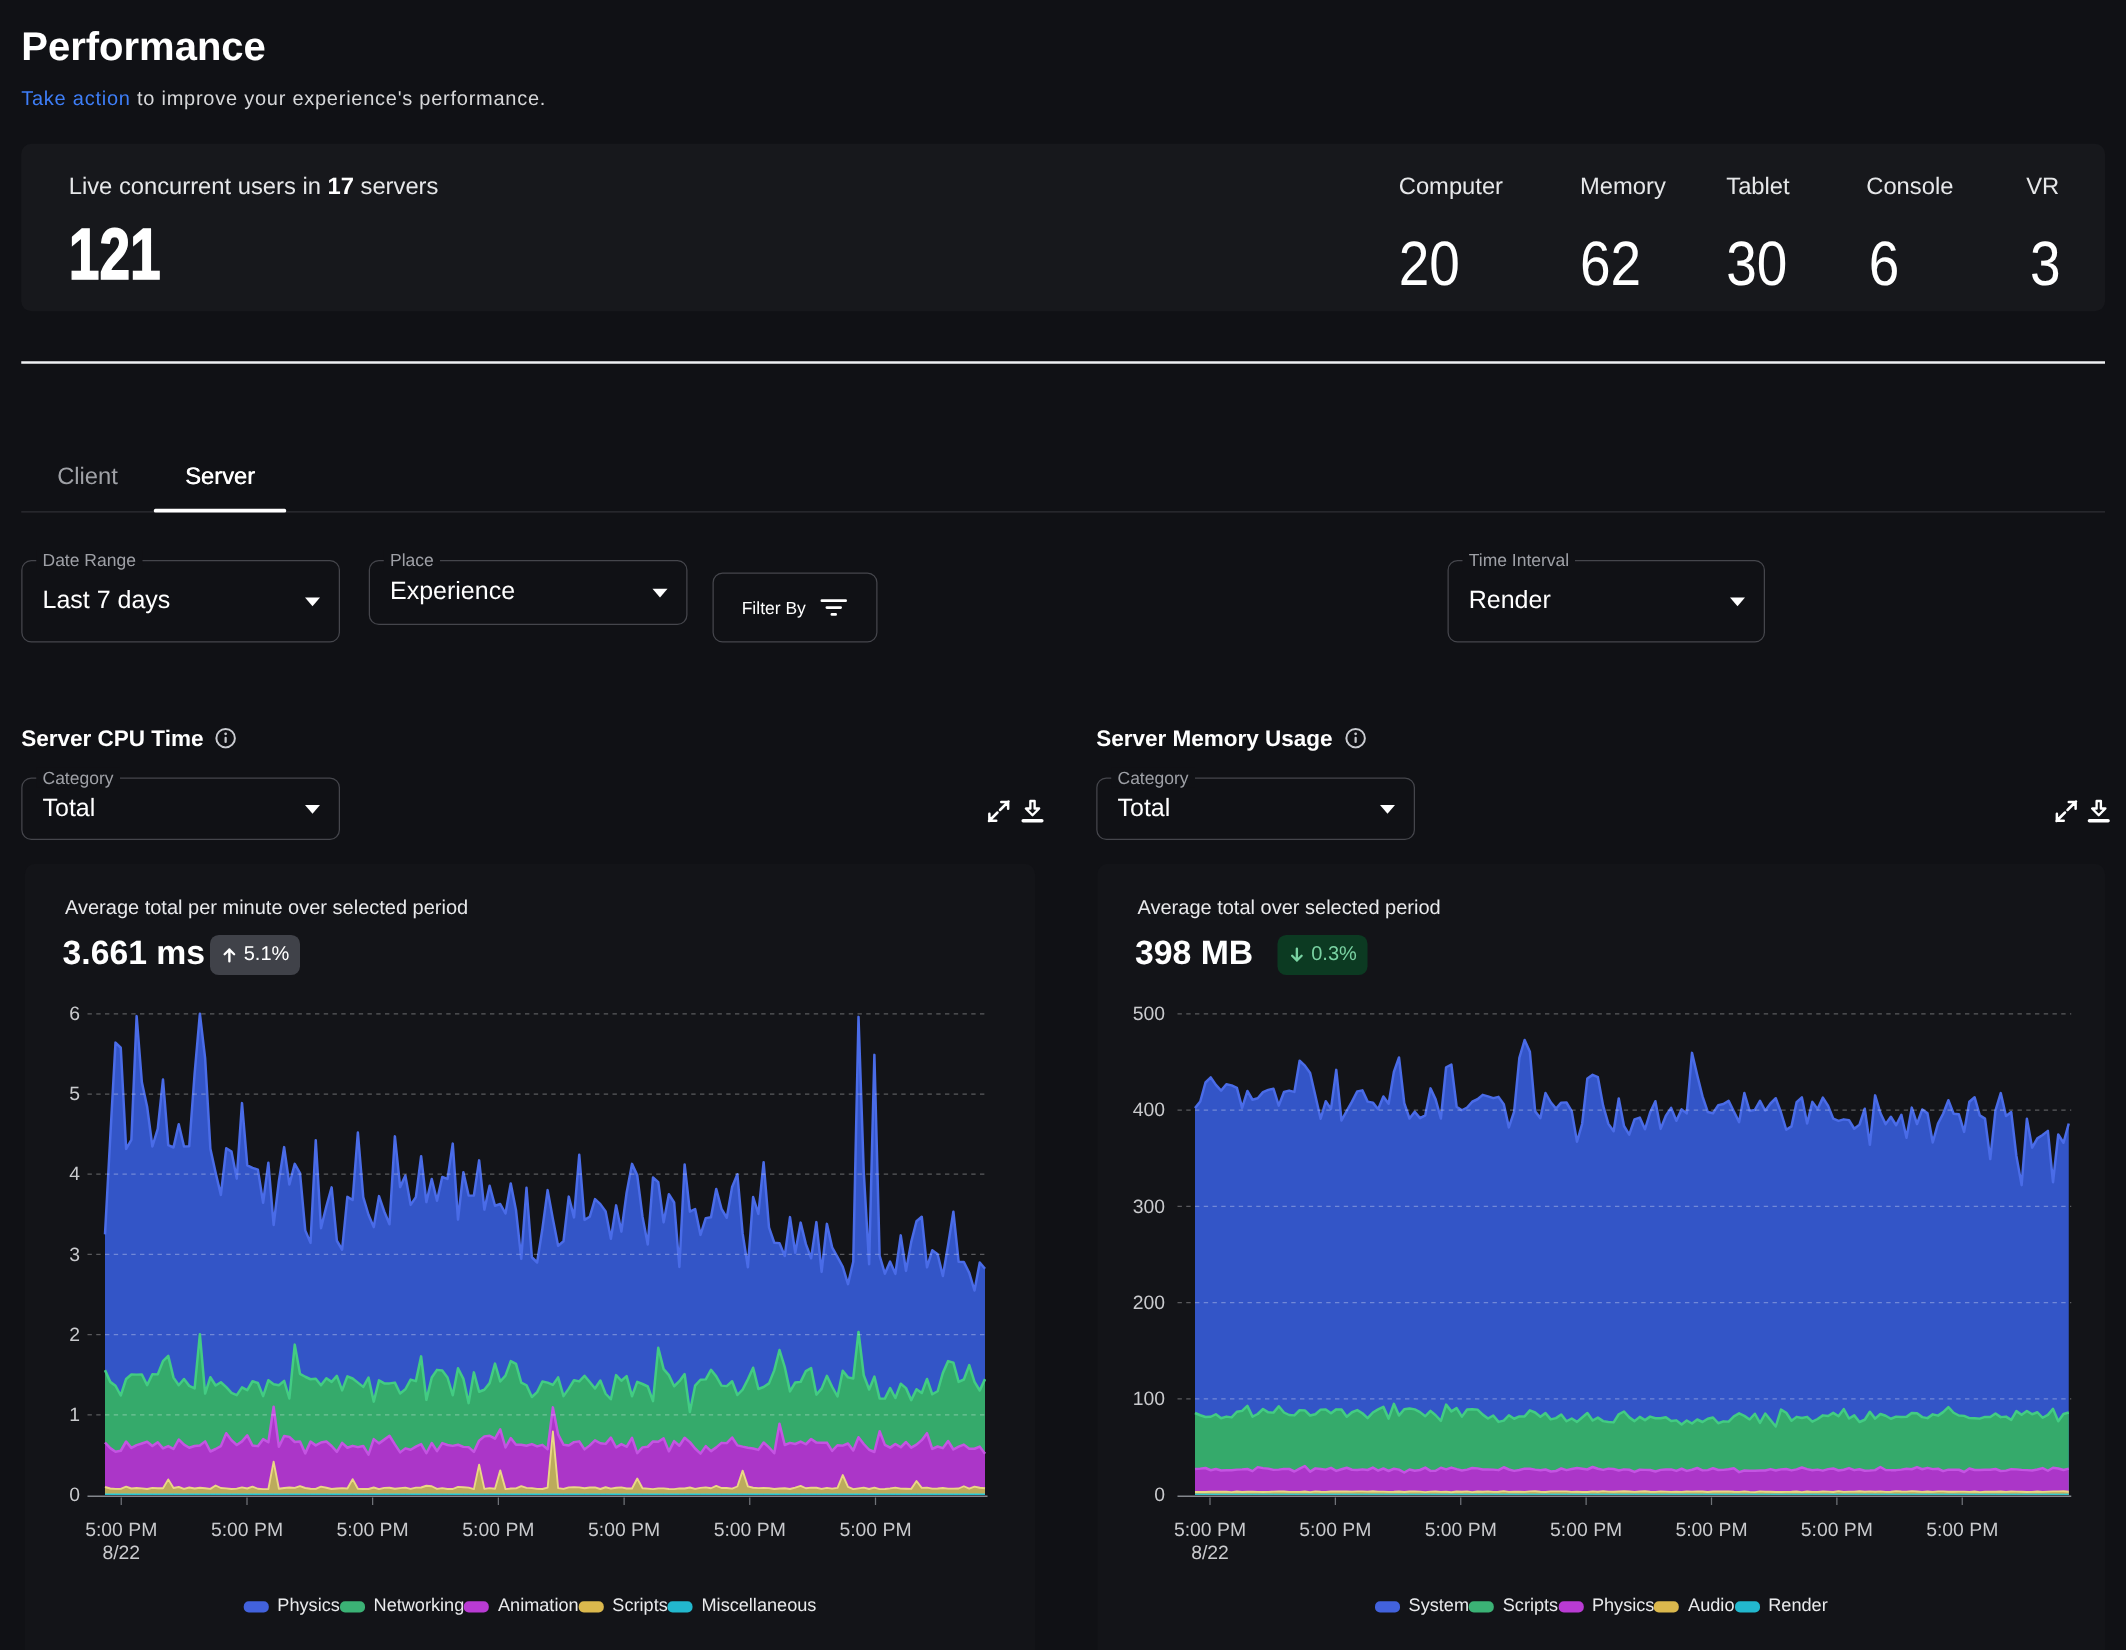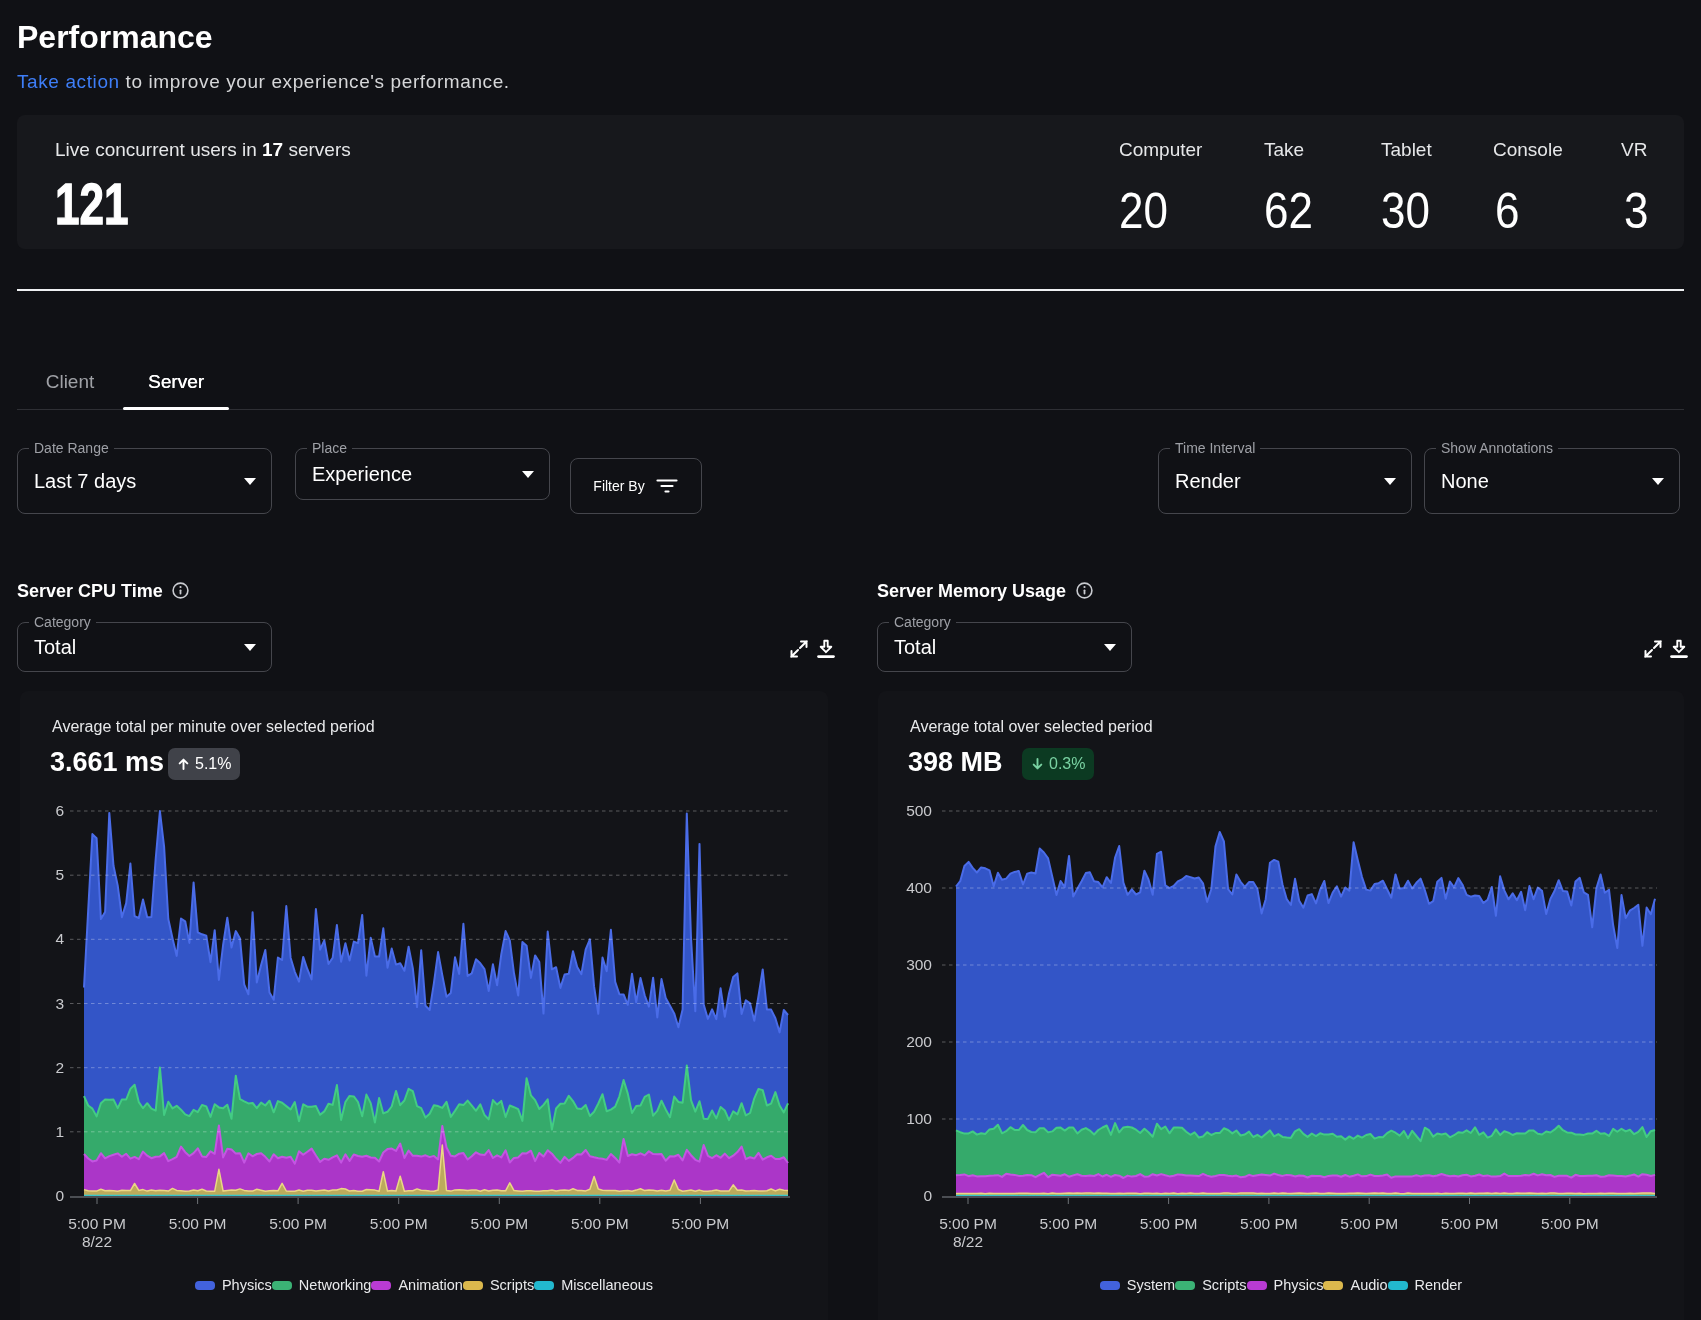--- a/index.html
+++ b/index.html
@@ -1,19 +1,19 @@
 <!DOCTYPE html>
 <html><head><meta charset="utf-8"><style>
 * { margin:0; padding:0; box-sizing:border-box; }
 html,body { background:#101115; }
 body { font-family:"Liberation Sans", sans-serif; color:#fff; }
 .page { position:relative; width:1701px; height:1320px; overflow:hidden; background:#101115; }
 .abs { position:absolute; }
 h1 { position:absolute; left:17px; top:19px; font-size:32px; font-weight:700; }
-.sub { position:absolute; left:17px; top:71px; font-size:19px; letter-spacing:0.6px; color:#d6d7d9; }
+.sub { position:absolute; left:17px; top:71px; font-size:16px; letter-spacing:0.6px; color:#d6d7d9; }
 .sub a { color:#3e7ef7; text-decoration:none; }
 .statpanel { position:absolute; left:17px; top:115px; width:1667px; height:134px; background:#17181c; border-radius:8px; }
 .lcu { position:absolute; left:38px; top:24px; font-size:19px; color:#e6e7e9; font-weight:400; }
 .lcu b { font-weight:700; color:#fff; }
 .bignum { position:absolute; left:38px; top:59px; font-size:58px; font-weight:700; color:#fff; -webkit-text-stroke:1.3px #fff; transform:scaleX(0.76); transform-origin:0 0; line-height:1.05; }
 .collab { position:absolute; top:24px; font-size:19px; color:#e6e7e9; white-space:nowrap; }
 .colnum { position:absolute; top:71px; font-size:50px; font-weight:400; color:#fff; transform:scaleX(0.88); transform-origin:0 0; line-height:1.0; }
 .divider { position:absolute; left:17px; top:289px; width:1667px; height:2px; background:#eef0f2; }
 .tab { position:absolute; top:367px; width:106px; height:43px; text-align:center; font-size:19px; line-height:30px; }
 .tabline { position:absolute; left:17px; top:409px; width:1667px; height:1px; background:#2e2f34; }
@@ -37,21 +37,21 @@
 <body>
 <div class="page">
   <h1>Performance</h1>
   <div class="sub"><a>Take action</a> to improve your experience's performance.</div>
 
   <div class="statpanel">
     <div class="lcu">Live concurrent users in <b>17</b> servers</div>
     <div class="bignum">121</div>
     <span class="collab" style="left:1102px">Computer</span>
       <span class="colnum" style="left:1102px">20</span>
-    <span class="collab" style="left:1247px">Take</span>
+    <span class="collab" style="left:1247px">Memory</span>
       <span class="colnum" style="left:1247px">62</span>
     <span class="collab" style="left:1364px">Tablet</span>
       <span class="colnum" style="left:1364px">30</span>
     <span class="collab" style="left:1476px">Console</span>
       <span class="colnum" style="left:1478px">6</span>
     <span class="collab" style="left:1604px">VR</span>
       <span class="colnum" style="left:1607px">3</span>
   </div>
 
   <div class="divider"></div>
@@ -72,25 +72,20 @@
       <span class="caret"></span>
   </div>
   <div class="btn" style="left:570px;top:458px;width:132px;height:56px">Filter By
     <svg width="24" height="24" viewBox="0 0 24 24">
         <path d="M2.5 6.5h19M6.5 12h11M10.5 17.5h3" stroke="#fff" stroke-width="2.2" stroke-linecap="round" fill="none"></path>
       </svg>
   </div>
   <div class="sel" style="left:1158px;top:448px;width:254px;height:66px">
     <span class="lab">Time Interval</span>
       <span class="val">Render</span>
-      <span class="caret"></span>
-  </div>
-  <div class="sel" style="left:1424px;top:448px;width:256px;height:66px">
-    <span class="lab">Show Annotations</span>
-      <span class="val">None</span>
       <span class="caret"></span>
   </div>
 
   <div class="ct" style="left:17px;top:581px">Server CPU Time</div>
   <svg class="abs" style="left:172px;top:582px" width="17" height="17" viewBox="0 0 17 17">
       <circle cx="8.5" cy="8.5" r="7.4" fill="none" stroke="#c9cbd0" stroke-width="1.6"></circle>
       <circle cx="8.5" cy="5" r="1.1" fill="#c9cbd0"></circle>
       <rect x="7.6" y="7.4" width="1.8" height="5" rx="0.9" fill="#c9cbd0"></rect>
     </svg>
   <div class="sel" style="left:17px;top:622px;width:255px;height:50px">

